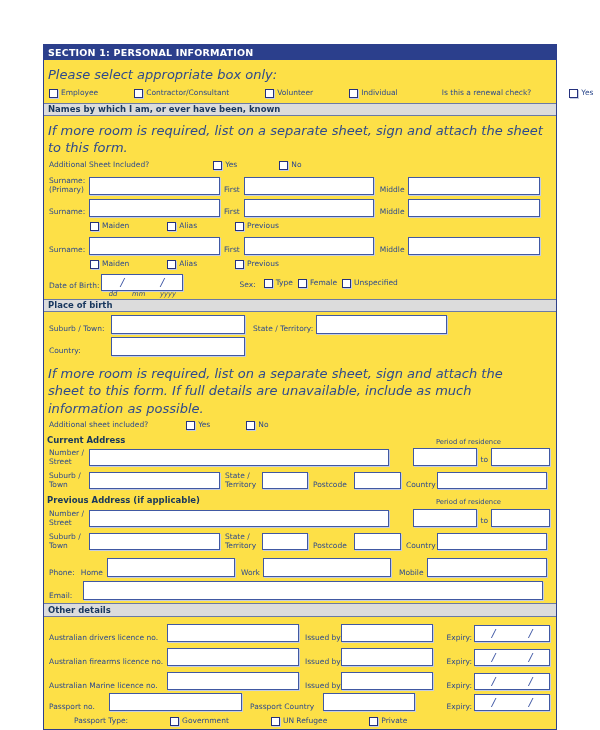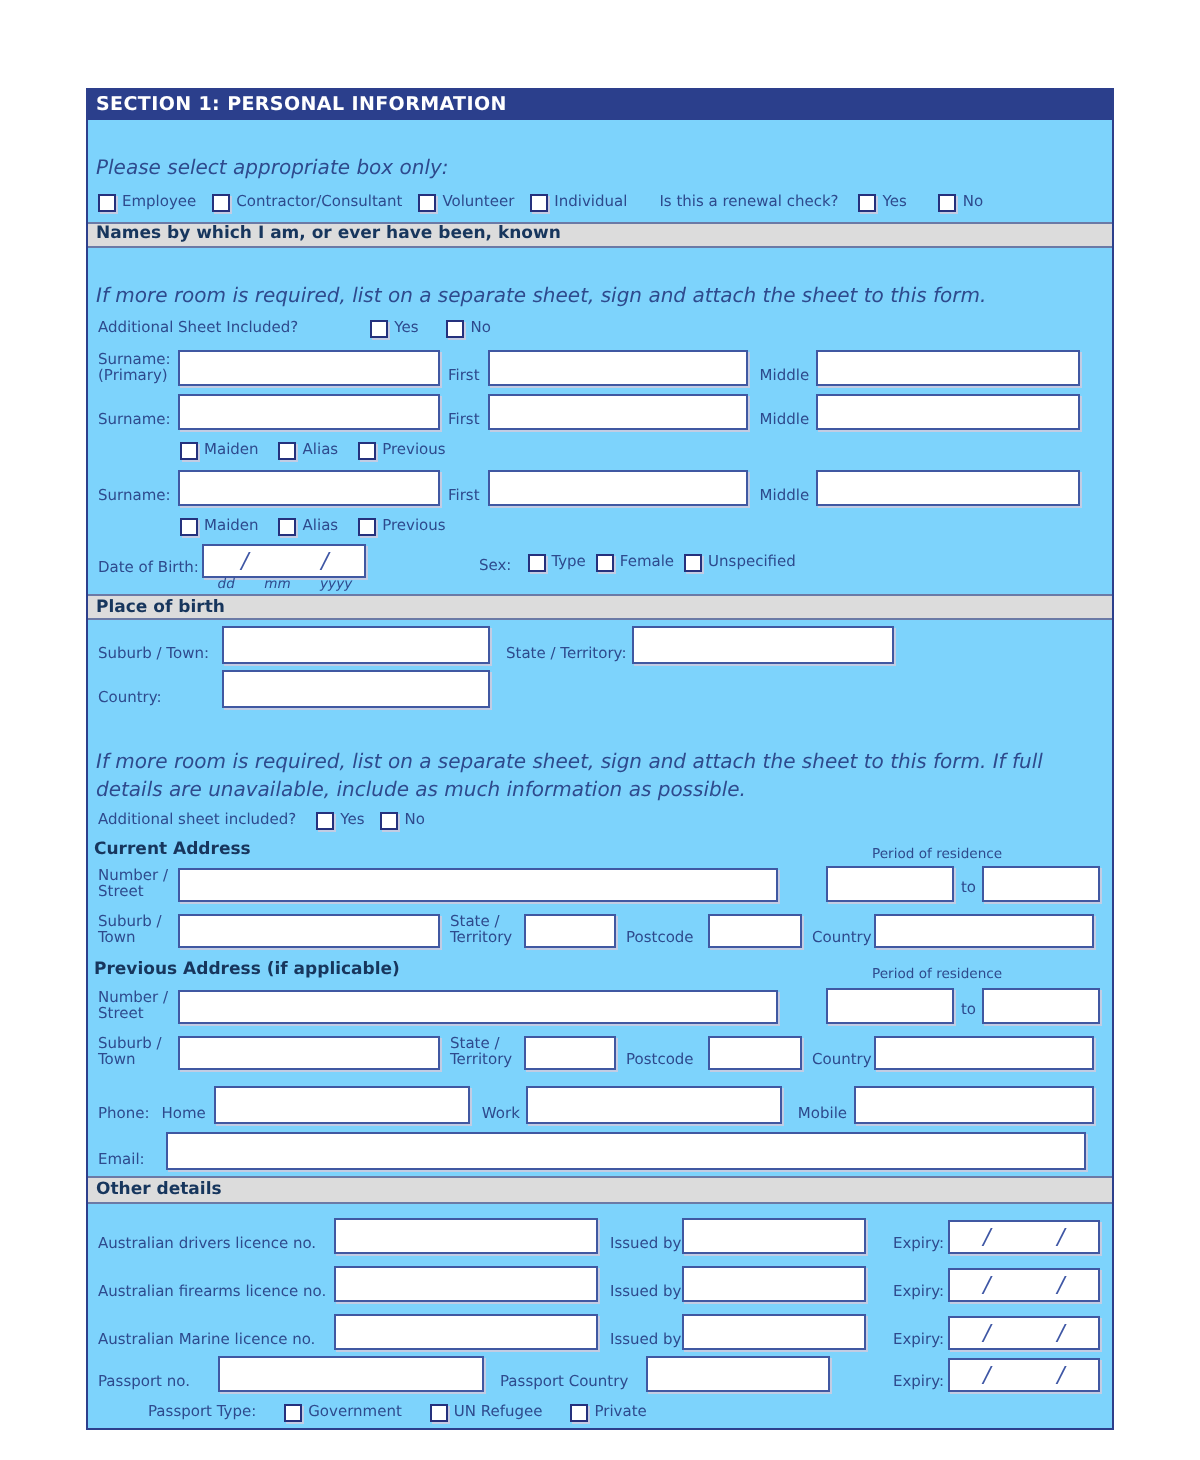--- a/index.html
+++ b/index.html
@@ -1,29 +1,29 @@
 <!DOCTYPE html>
 <html><head>
 <meta charset="utf-8">
 <style>
   * { margin:0; padding:0; box-sizing:border-box; }
   body { background:#fff; font-family:"DejaVu Sans", sans-serif; }
   .page { position:relative; width:600px; height:730px; background:#ffffff; overflow:hidden; }
-  .form { position:absolute; left:43px; top:44px; width:514px; border:1px solid #2d3f8c; background:#7dd3fc; }
+  .form { position:absolute; left:43px; top:44px; width:514px; border:1px solid #2d3f8c; background:#fde047; }
 
   .title-bar { height:15px; background:#2b3f8c; color:#ffffff; font-weight:bold; font-size:9.5px;
                display:flex; align-items:center; padding-left:4px; letter-spacing:.2px; }
   .bar { height:13px; background:#dcdcdc; border-top:1px solid #6b7aa6; border-bottom:1px solid #6b7aa6;
          display:flex; align-items:center; padding-left:4px; font-weight:bold; font-size:8.5px; color:#17365d; }
   .subhead { position:relative; height:15px; display:flex; align-items:flex-end; padding:0 0 2px 3px;
              font-weight:bold; font-size:8.5px; color:#17365d; }
-  .note { font-style:italic; font-size:10px; color:#2e4a8d; padding:18px 4px 1px 4px; line-height:1.35; }
+  .note { font-style:italic; font-size:13px; color:#2e4a8d; padding:6px 4px 1px 4px; line-height:1.35; }
 
   .row { position:relative; display:flex; align-items:flex-end; padding:0 6px 3px 5px; }
-  .rowc { align-items:center; padding-bottom:0; } .h14{height:14px} .h15{height:15px} .h16{height:16px} .h18{height:18px}
+  .rowc { align-items:center; padding-bottom:0;gap:28px; } .h14{height:14px} .h15{height:15px} .h16{height:16px} .h18{height:18px}
   .h21{height:21px} .h22{height:22px} .h23{height:23px} .h24{height:24px} .h25{height:25px}
   .h27{height:27px} .h28{height:28px}
 
   .lbl { font-size:7.5px; color:#2e4a8d; line-height:1.15; flex:none; }
   .lbl2 { white-space:pre-line; }
   .it { font-style:italic; }
 
   .field { background:#fff; border:1.5px solid #4058a2; box-shadow:1px 1px 0 #c3cce3; height:17px;
            font-size:8px; color:#17365d; padding:0 2px; flex:none; font-family:"DejaVu Sans", sans-serif; }
   .cb { width:9px; height:9px; border:1.5px solid #25317d; background:#fff; box-shadow:1px 1px 0 #c3cce3;

